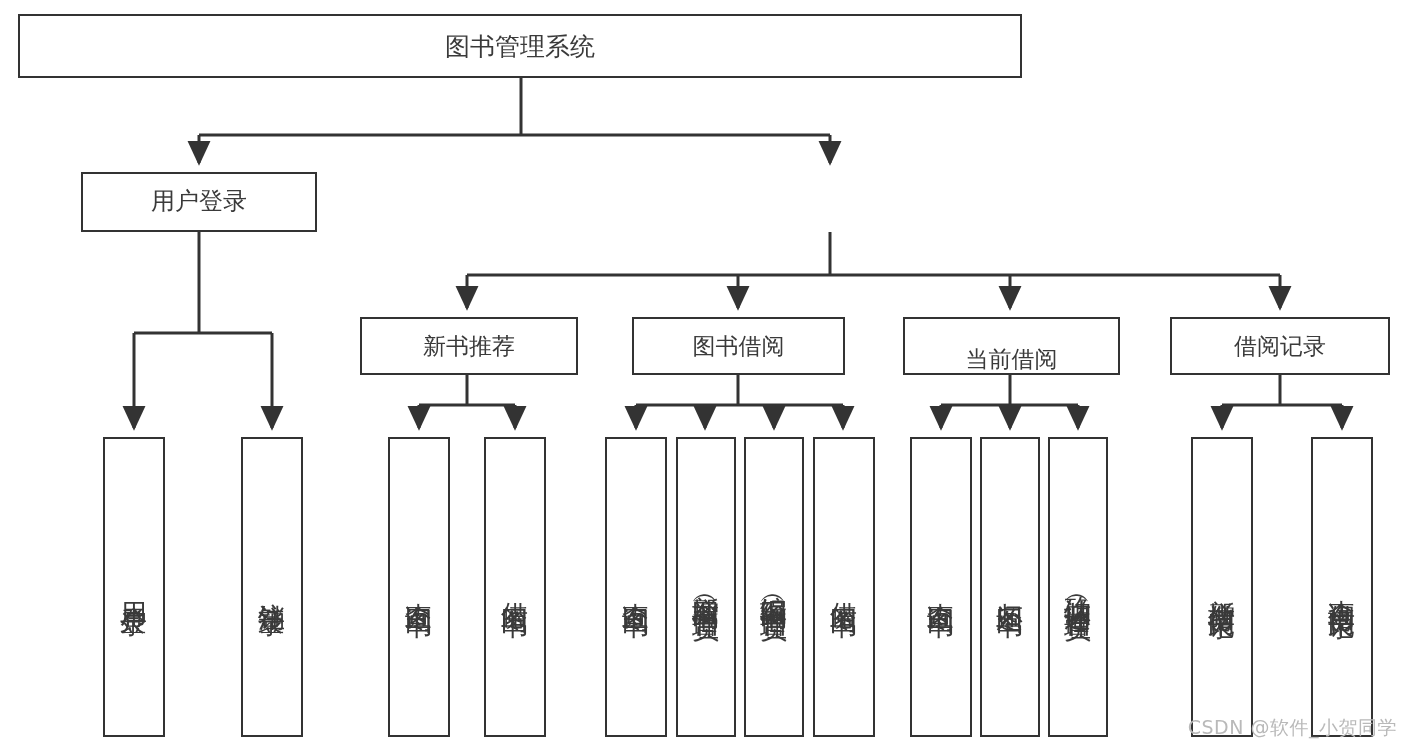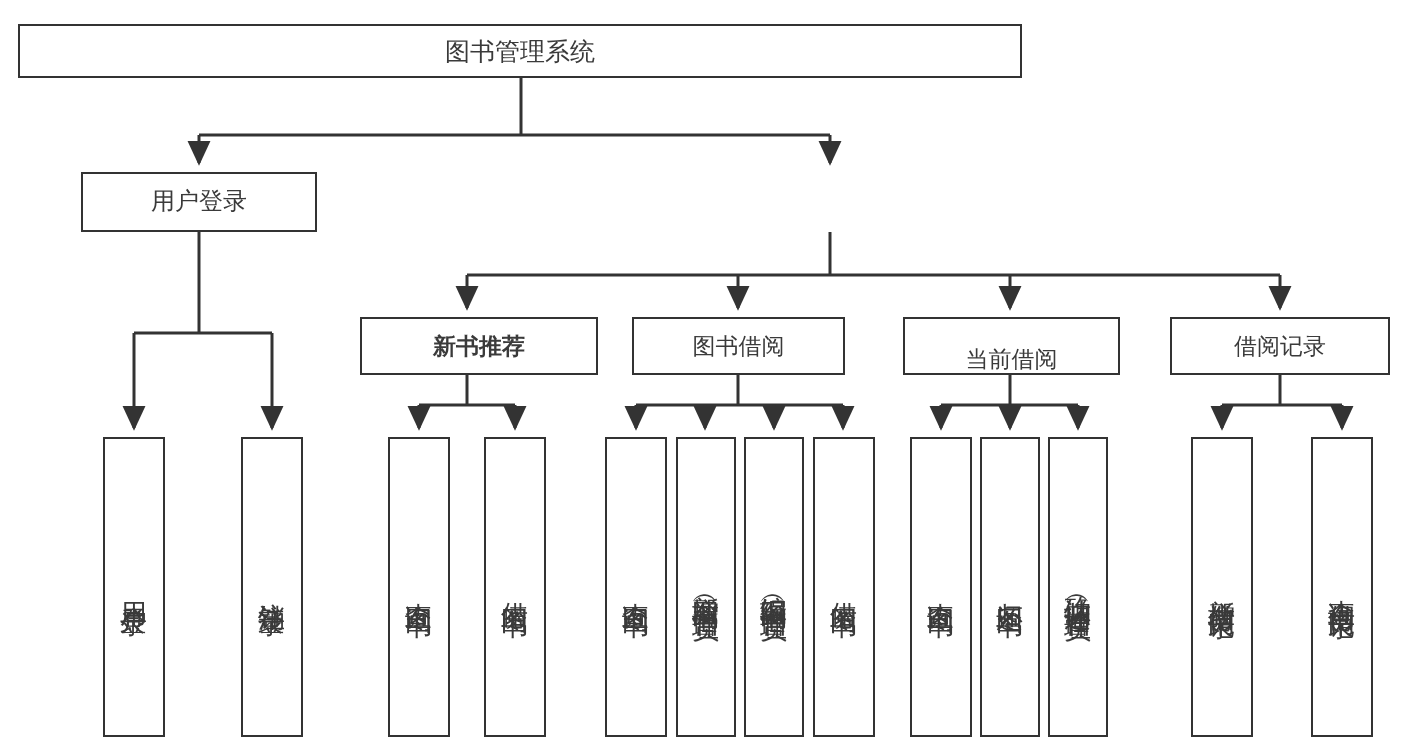--- a/index.html
+++ b/index.html
@@ -116,29 +116,29 @@
       <path d="M1010,405 L1010,428" marker-end="url(#arrow)"></path>
       <path d="M1078,405 L1078,428" marker-end="url(#arrow)"></path>
 
       <path d="M1280,375 L1280,405"></path>
       <path d="M1222,405 L1342,405"></path>
       <path d="M1222,405 L1222,428" marker-end="url(#arrow)"></path>
       <path d="M1342,405 L1342,428" marker-end="url(#arrow)"></path>
     </g>
   </svg>
 
-  <div class="node root" style="left:18px; top:24px; width:1004px; height:54px;">
+  <div class="node root" style="left:18px; top:14px; width:1004px; height:64px;">
     <span class="label">图书管理系统</span>
   </div>
 
   <div class="node level2" style="left:81px; top:172px; width:236px; height:60px;">
     <span class="label">用户登录</span>
   </div>
 
-  <div class="node level3" style="left:360px; top:317px; width:238px; height:58px;font-weight:bold;">
+  <div class="node level3" style="left:360px; top:317px; width:218px; height:58px;">
     <span class="label">新书推荐</span>
   </div>
   <div class="node level3" style="left:632px; top:317px; width:213px; height:58px;">
     <span class="label">图书借阅</span>
   </div>
   <div class="node level3" style="left:903px; top:317px; width:217px; height:58px;align-items:flex-end;">
     <span class="label">当前借阅</span>
   </div>
   <div class="node level3" style="left:1170px; top:317px; width:220px; height:58px;">
     <span class="label">借阅记录</span>
@@ -181,14 +181,15 @@
     <span class="label">确认归还（管理员）</span>
   </div>
 
   <div class="node leaf" style="left:1191px; top:437px; width:62px; height:300px;">
     <span class="label">新增借阅记录</span>
   </div>
   <div class="node leaf" style="left:1311px; top:437px; width:62px; height:300px;">
     <span class="label">查询借阅记录</span>
   </div>
 
+  <div id="watermark">CSDN @软件_小贺同学</div>
 
 </div>
 
 </body></html>

